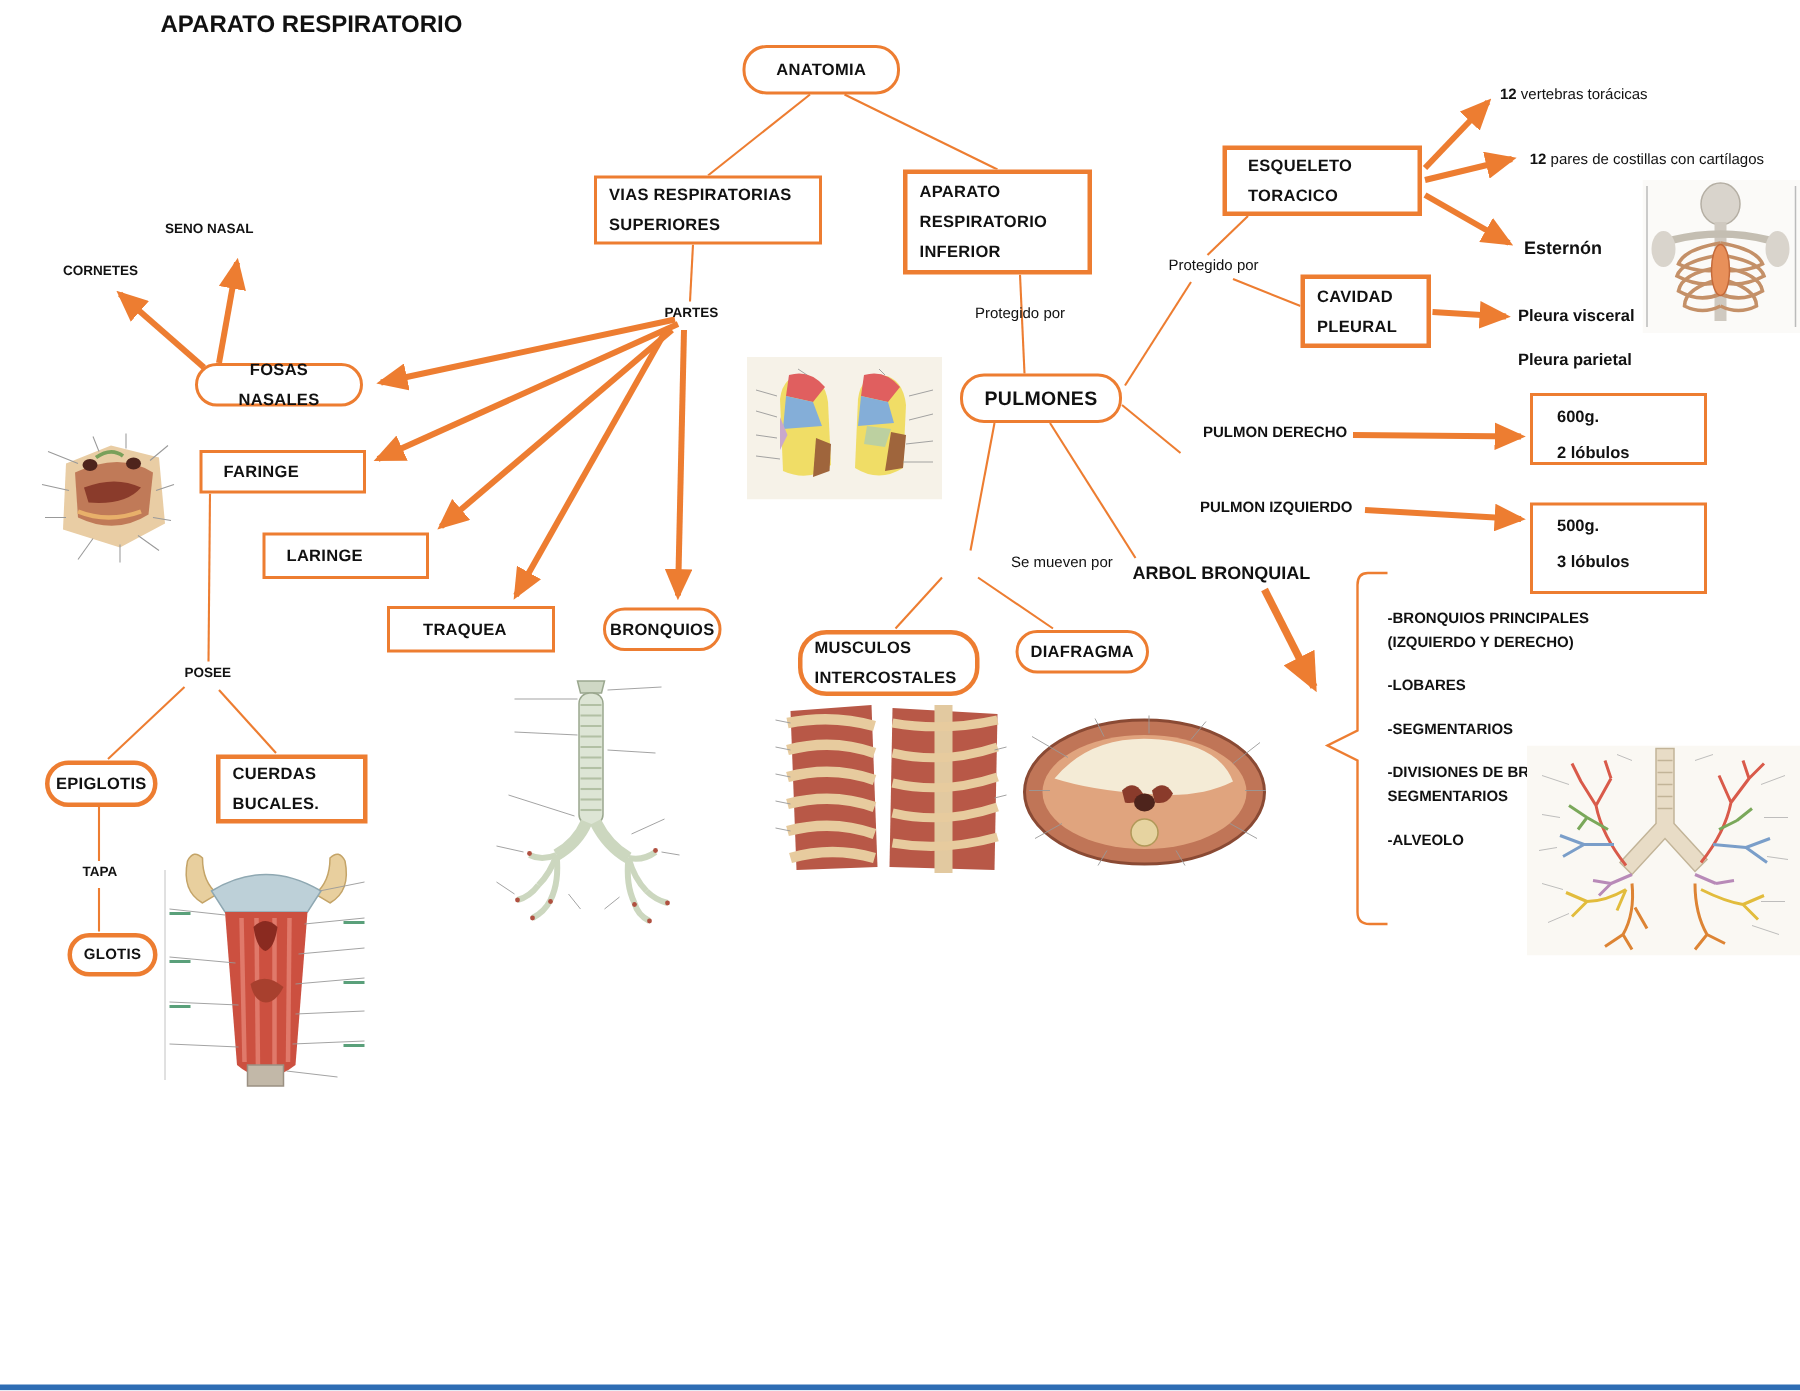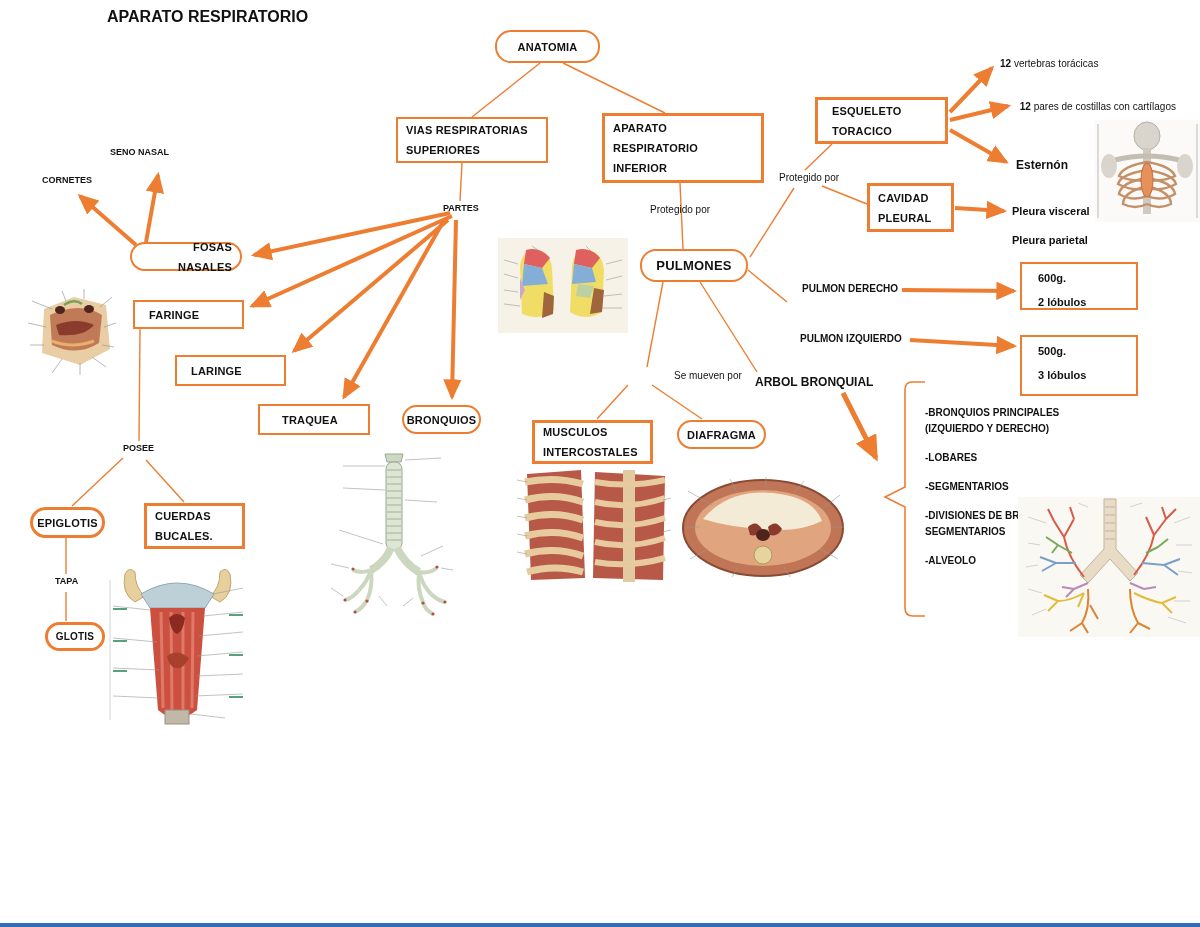--- a/index.html
+++ b/index.html
@@ -3,21 +3,21 @@
 <meta charset="utf-8">
 <style>
   html,body{margin:0;padding:0;background:#fff;}
   #canvas{position:relative;width:1200px;height:927px;background:#fff;overflow:hidden;
           font-family:"Liberation Sans","DejaVu Sans",sans-serif;color:#111;}
   svg.layer{position:absolute;left:0;top:0;pointer-events:none;}
   .node{position:absolute;border:2px solid #ED7D31;background:#fff;box-sizing:border-box;
         font-weight:bold;font-size:11px;letter-spacing:.2px;line-height:20px;
         display:flex;flex-direction:column;justify-content:center;padding:3px 8px;}
   .node.thick{border-width:3px;}
-  .node.center{align-items:center;text-align:right;border-radius:16px;}
+  .node.center{align-items:center;text-align:center;border-radius:16px;}
   .lbl{position:absolute;white-space:nowrap;font-size:10px;font-weight:bold;}
   .lbl.small{font-size:9px;}
   .lbl.plain{font-weight:normal;}
   .lbl.big{font-size:12px;}
   .datbox{position:absolute;border:2px solid #ED7D31;background:#fff;box-sizing:border-box;
           font-weight:bold;font-size:11px;padding:8px 0 0 16px;}
   .datbox div{margin-bottom:12px;}
   .wraplbl{position:absolute;font-size:10px;line-height:18px;}
   .list{position:absolute;width:148px;font-size:10px;font-weight:bold;line-height:16px;}
   .list div{margin-bottom:13px;}
@@ -74,30 +74,30 @@
     </g>
     <path d="M843,393 L876,458" stroke="#ED7D31" stroke-width="5" fill="none" marker-end="url(#ah)"></path>
 
     <rect x="0" y="923" width="1200" height="4" fill="#2E6DB4"></rect>
   </svg>
 
   <div class="lbl" style="left:107px;top:8px;font-size:16px;">APARATO RESPIRATORIO</div>
 
   <div class="node center" style="left:495px;top:30px;width:105px;height:33px;">ANATOMIA</div>
   <div class="node" style="left:396px;top:117px;width:152px;height:46px;">VIAS RESPIRATORIAS SUPERIORES</div>
-  <div class="node thick" style="left:602px;top:113px;width:162px;height:70px;">APARATO RESPIRATORIO INFERIOR</div>
+  <div class="node thick" style="left:602px;top:113px;width:126px;height:70px;">APARATO RESPIRATORIO INFERIOR</div>
   <div class="node thick" style="left:815px;top:97px;width:133px;height:47px;padding-left:14px;">ESQUELETO TORACICO</div>
   <div class="node thick" style="left:867px;top:183px;width:87px;height:49px;">CAVIDAD PLEURAL</div>
   <div class="node center" style="left:640px;top:249px;width:108px;height:33px;font-size:13px;">PULMONES</div>
   <div class="node center" style="left:130px;top:242px;width:112px;height:29px;">FOSAS NASALES</div>
   <div class="node" style="left:133px;top:300px;width:111px;height:29px;padding-left:14px;">FARINGE</div>
   <div class="node" style="left:175px;top:355px;width:111px;height:31px;padding-left:14px;">LARINGE</div>
   <div class="node" style="left:258px;top:404px;width:112px;height:31px;padding-left:22px;">TRAQUEA</div>
   <div class="node center" style="left:402px;top:405px;width:79px;height:29px;">BRONQUIOS</div>
-  <div class="node thick" style="left:532px;top:420px;width:121px;height:44px;">MUSCULOS INTERCOSTALES</div>
+  <div class="node thick" style="left:532px;top:420px;width:121px;height:44px;border-radius:19px;">MUSCULOS INTERCOSTALES</div>
   <div class="node center" style="left:677px;top:420px;width:89px;height:29px;">DIAFRAGMA</div>
   <div class="node thick center" style="left:30px;top:507px;width:75px;height:31px;">EPIGLOTIS</div>
   <div class="node thick" style="left:144px;top:503px;width:101px;height:46px;">CUERDAS BUCALES.</div>
   <div class="node thick center" style="left:45px;top:622px;width:60px;height:29px;font-size:10px;">GLOTIS</div>
 
   <div class="datbox" style="left:1020px;top:262px;width:118px;height:48px;">
     <div>600g.</div>
     <div>2 lóbulos</div>
   </div>
   <div class="datbox" style="left:1020px;top:335px;width:118px;height:61px;">

